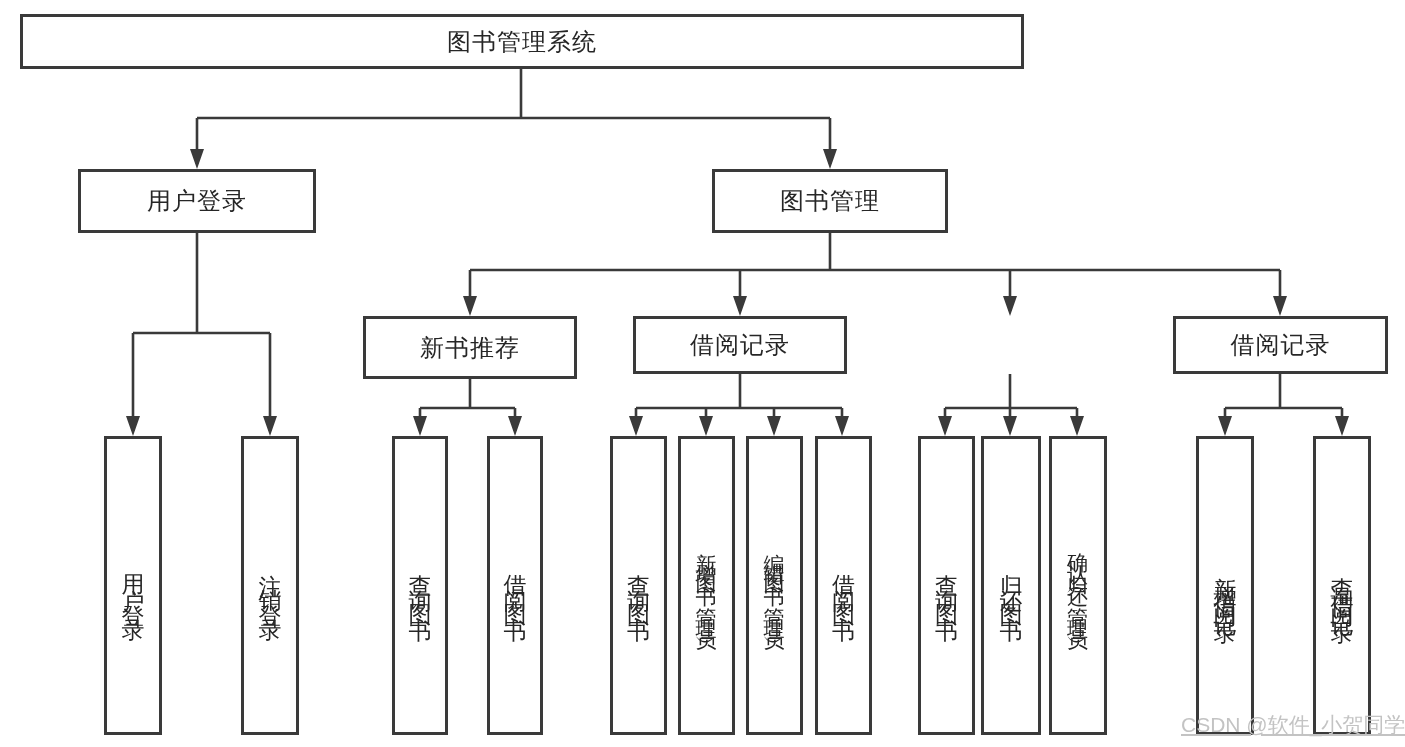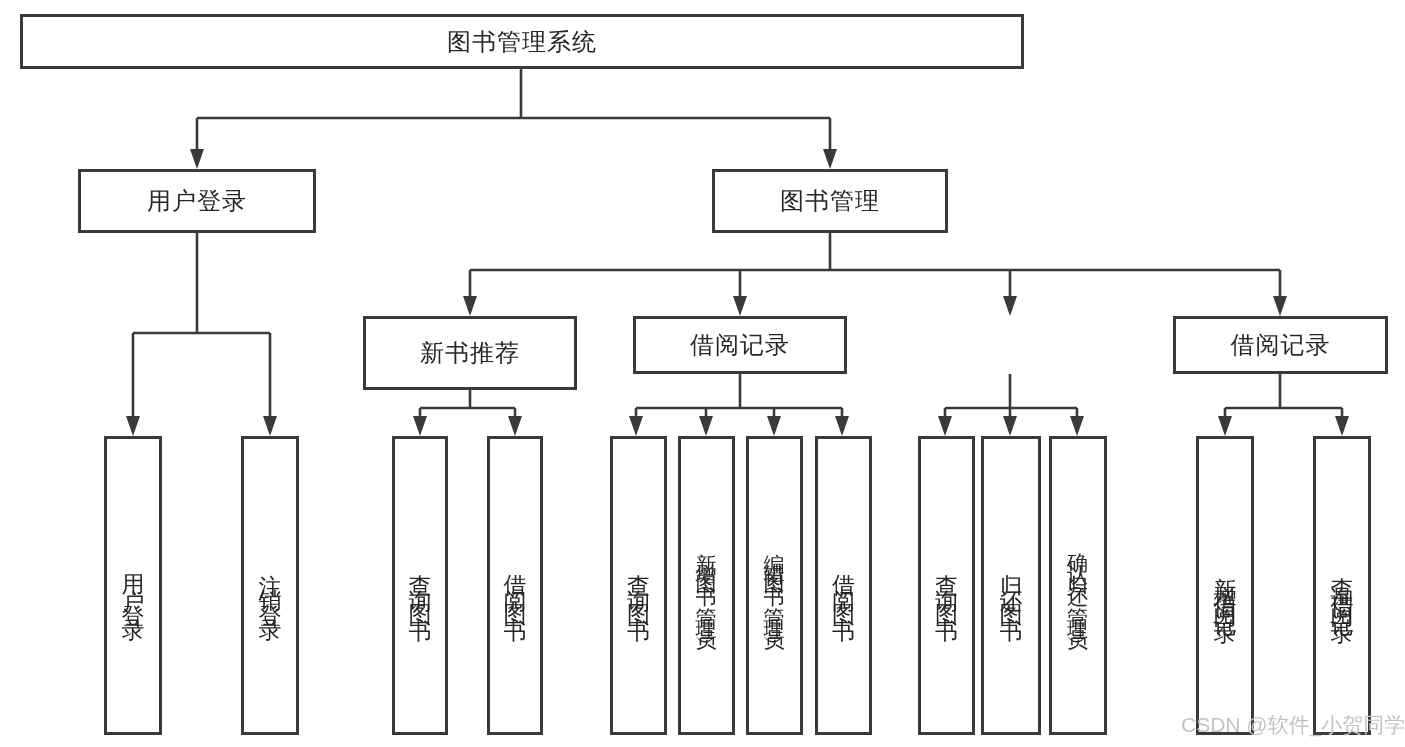--- a/index.html
+++ b/index.html
@@ -27,21 +27,21 @@
   .hlabel{font-size:24px;letter-spacing:1px;white-space:nowrap;}
   .vlabel{
     writing-mode:vertical-rl;text-orientation:mixed;
     font-size:23px;line-height:1;white-space:nowrap;
   }
   .sp4{letter-spacing:15px;}
   .sp6{letter-spacing:9px;}
   .sp9{font-size:21px;letter-spacing:11px;}
   .watermark{
     position:absolute;left:1181px;top:711px;z-index:3;
-    font-size:21px;white-space:nowrap;color:var(--watermark);
+    font-size:21px;white-space:nowrap;color:var(--watermark);text-decoration:underline;
   }
 </style>
 </head>
 <body>
 
 <div id="stage">
 
   <svg id="wires" width="1405" height="747" viewBox="0 0 1405 747">
 
     <path class="c-line" d="M521,69 V118 M197,118 H830 M197,118 V164 M830,118 V164"></path>
@@ -70,21 +70,21 @@
     <span class="hlabel">图书管理系统</span>
   </div>
 
   <div class="node" style="left:78px;top:169px;width:238px;height:64px">
     <span class="hlabel">用户登录</span>
   </div>
   <div class="node" style="left:712px;top:169px;width:236px;height:64px">
     <span class="hlabel">图书管理</span>
   </div>
 
-  <div class="node" style="left:363px;top:316px;width:214px;height:74px">
+  <div class="node" style="left:363px;top:316px;width:214px;height:63px">
     <span class="hlabel">新书推荐</span>
   </div>
   <div class="node" style="left:633px;top:316px;width:214px;height:58px">
     <span class="hlabel">借阅记录</span>
   </div>
   <div class="node" style="left:1173px;top:316px;width:215px;height:58px">
     <span class="hlabel">借阅记录</span>
   </div>
 
   <div class="node" style="left:104px;top:436px;width:58px;height:299px">

